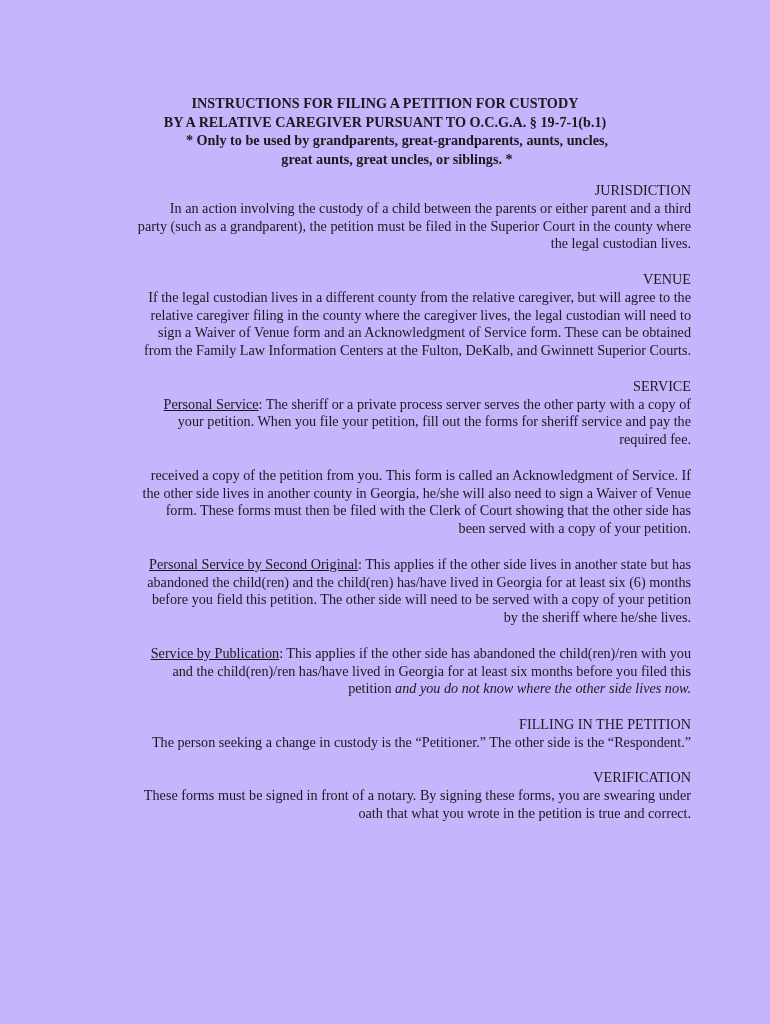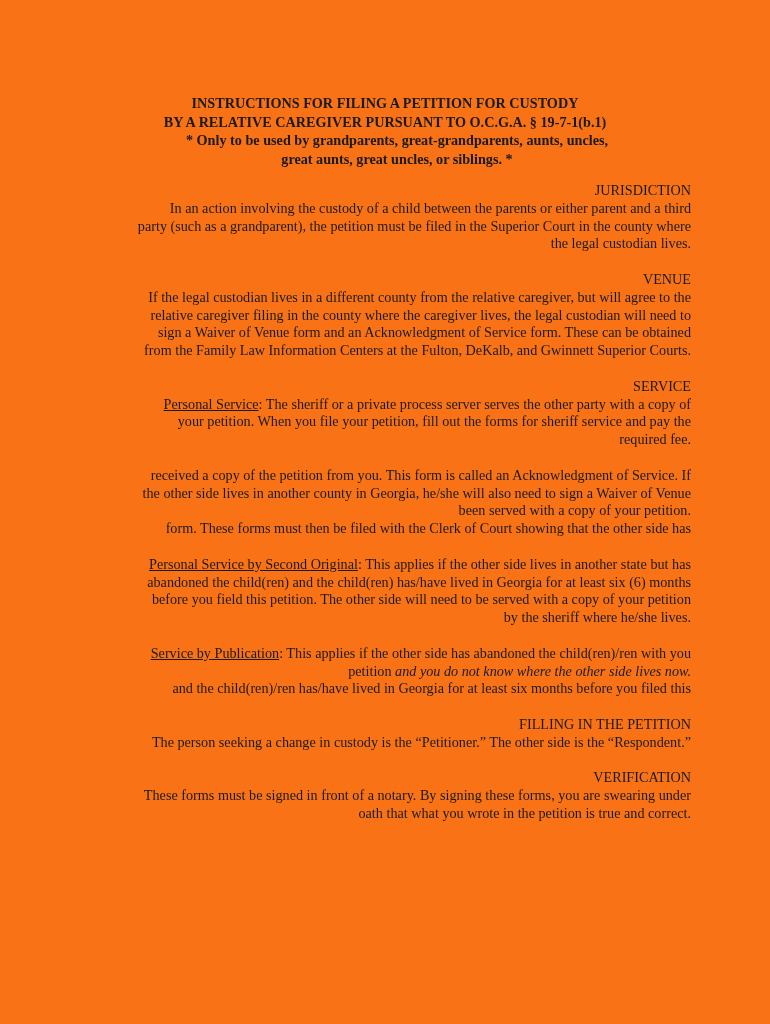--- a/index.html
+++ b/index.html
@@ -14,21 +14,21 @@
     overflow: hidden;
     font-family: "Liberation Serif", "DejaVu Serif", serif;
     color: #1a1a1a;
   }
   .page {
     position: absolute;
     left: 0;
     top: 0;
     width: 770px;
     height: 1024px;
-    background: #f97316;
+    background: #c4b5fd;
   }
   .title-block {
     position: absolute;
     top: 94px;
     left: 0;
     width: 770px;
     text-align: center;
     font-weight: bold;
     font-size: 14.2px;
     line-height: 18.5px;
@@ -96,37 +96,37 @@
     <div class="para">
       <span class="line"><span class="u">Personal Service</span><span>:  The sheriff or a private process server serves the other party with a copy of</span></span>
       <span class="line">your petition.  When you file your petition, fill out the forms for sheriff service and pay the</span>
       <span class="line">required fee.</span>
     </div>
     <span class="gap"></span>
 
     <div class="para">
       <span class="line">received a copy of the petition from you.  This form is called an Acknowledgment of Service.  If</span>
       <span class="line">the other side lives in another county in Georgia, he/she will also need to sign a Waiver of Venue</span>
+      <span class="line">form.  These forms must then be filed with the Clerk of Court showing that the other side has</span>
       <span class="line">been served with a copy of your petition.</span>
-      <span class="line">form.  These forms must then be filed with the Clerk of Court showing that the other side has</span>
     </div>
     <span class="gap"></span>
 
     <div class="para">
       <span class="line"><span class="u">Personal Service by Second Original</span><span>:  This applies if the other side lives in another state but has</span></span>
       <span class="line">abandoned the child(ren) and the child(ren) has/have lived in Georgia for at least six (6) months</span>
       <span class="line">before you field this petition.  The other side will need to be served with a copy of your petition</span>
       <span class="line">by the sheriff where he/she lives.</span>
     </div>
     <span class="gap"></span>
 
     <div class="para">
       <span class="line"><span class="u">Service by Publication</span><span>:  This applies if the other side has abandoned the child(ren)/ren with you</span></span>
+      <span class="line">and the child(ren)/ren has/have lived in Georgia for at least six months before you filed this</span>
       <span class="line"><span>petition </span><span class="i">and you do not know where the other side lives now.</span></span>
-      <span class="line">and the child(ren)/ren has/have lived in Georgia for at least six months before you filed this</span>
     </div>
     <span class="gap"></span>
 
     <span class="heading">FILLING IN THE PETITION</span>
     <div class="para">
       <span class="line">The person seeking a change in custody is the “Petitioner.”  The other side is the “Respondent.”</span>
     </div>
     <span class="gap"></span>
 
     <span class="heading">VERIFICATION</span>

